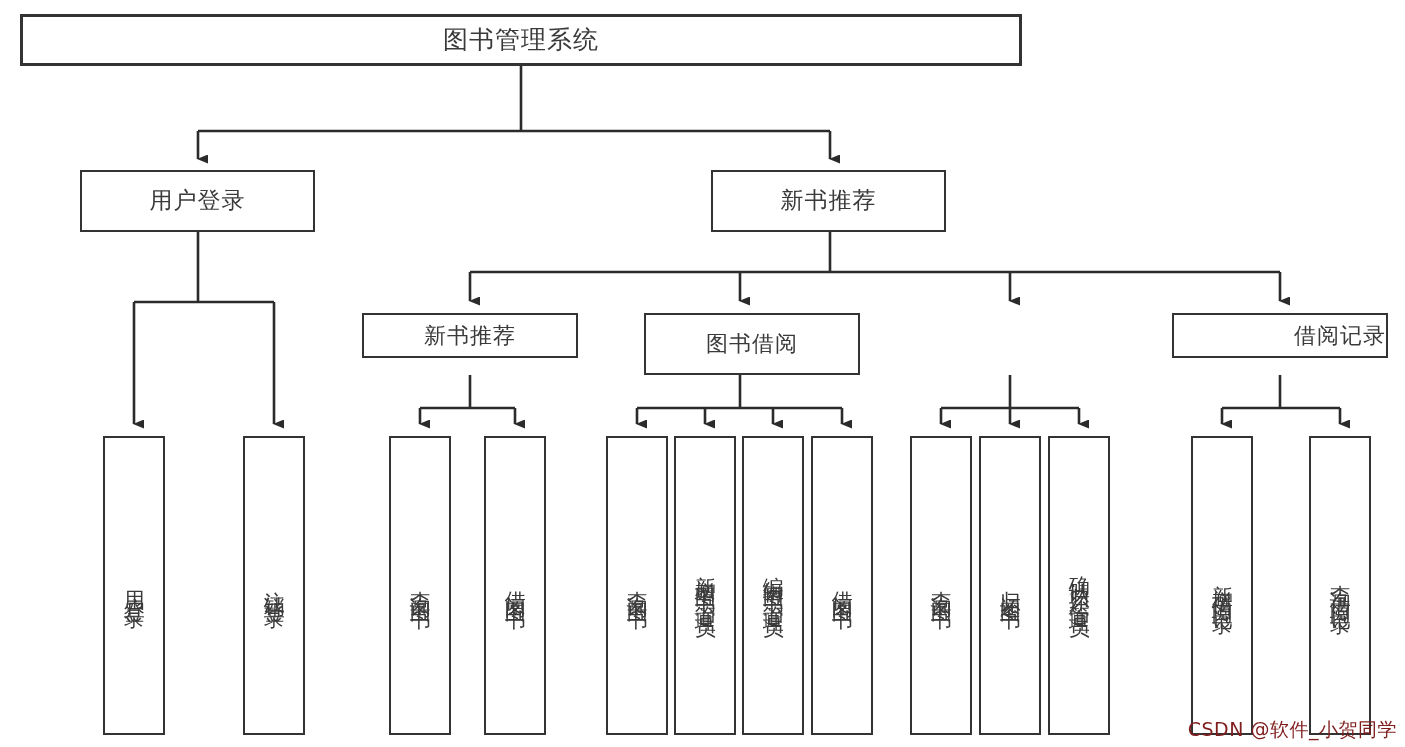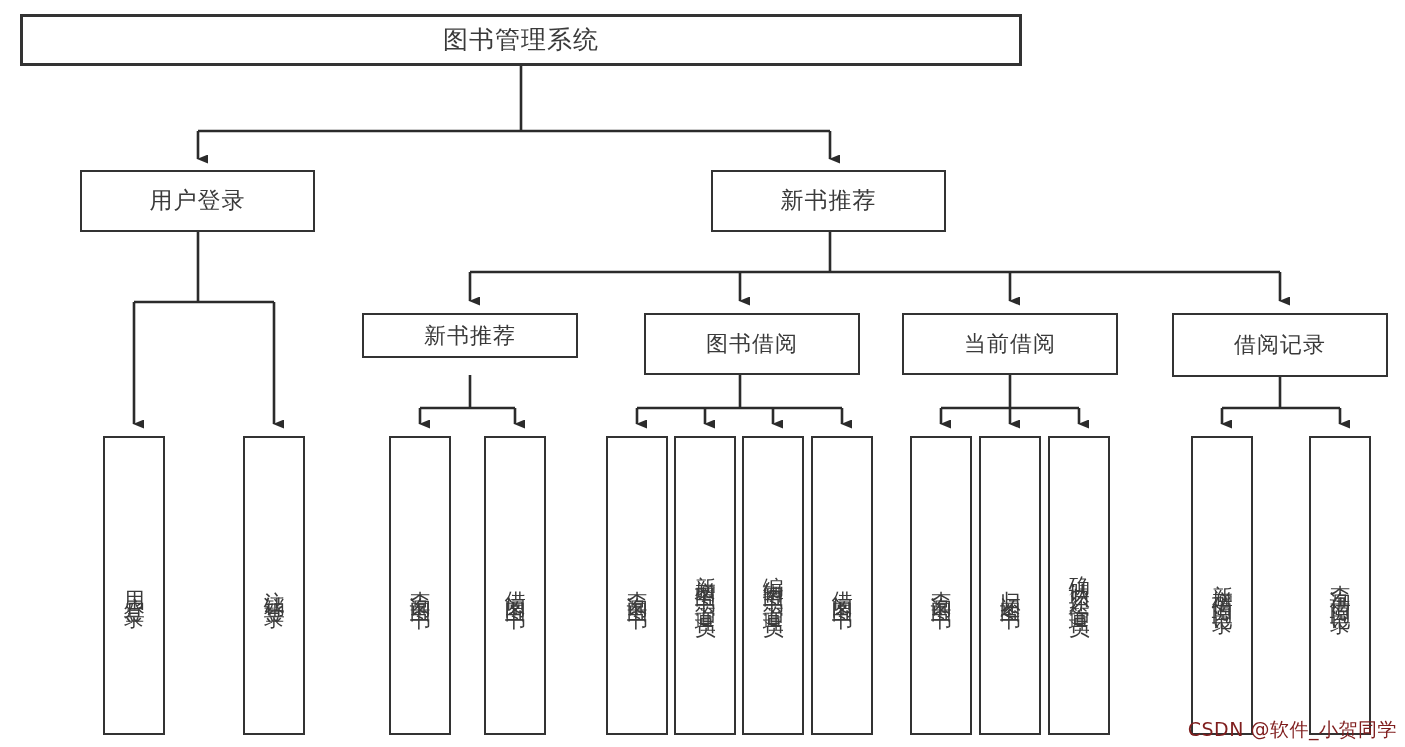--- a/index.html
+++ b/index.html
@@ -146,25 +146,22 @@
   </div>
 
   <div class="node level3" style="left:362px; top:313px; width:216px; height:45px;">
     <span class="label">新书推荐</span>
   </div>
 
   <div class="node level3" style="left:632px; top:313px; width:216px; height:62px;margin-left:12px;">
     <span class="label">图书借阅</span>
   </div>
 
-  <div class="node level3" style="left:902px; top:313px; width:216px; height:62px;">
-    <span class="label">当前借阅</span>
-  </div>
-
-  <div class="node level3" style="left:1172px; top:313px; width:216px; height:64px;">
+
+  <div class="node level3" style="left:1172px; top:313px; width:216px; height:45px;justify-content:flex-end;">
     <span class="label">借阅记录</span>
   </div>
 
   <div class="node leaf" style="left:103px; top:436px; width:62px; height:299px;">
     <div class="leaf-inner">
       <span class="label">用户登录</span>
     </div>
   </div>
 
   <div class="node leaf" style="left:243px; top:436px; width:62px; height:299px;">

